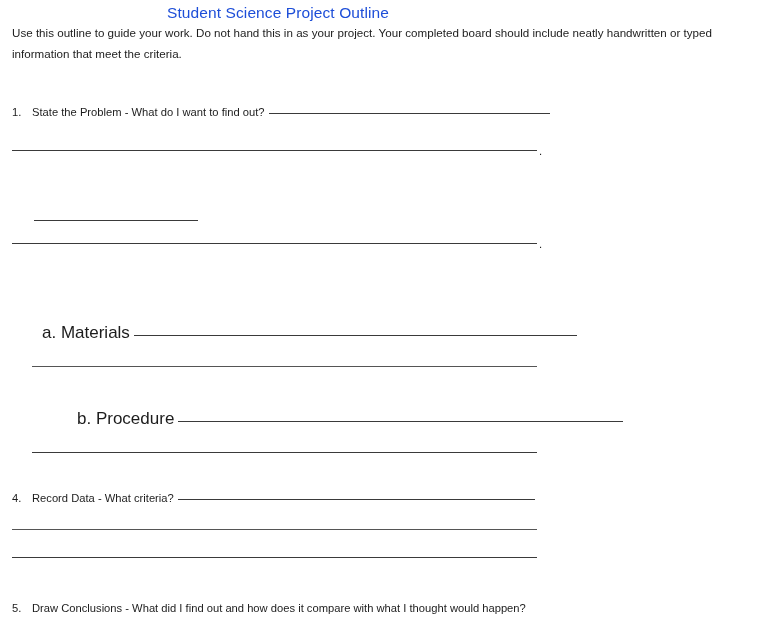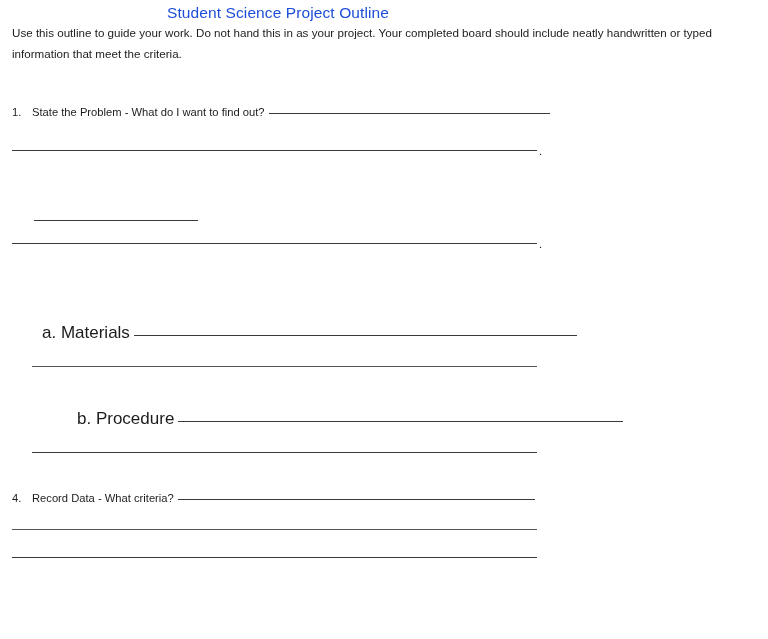--- a/index.html
+++ b/index.html
@@ -133,14 +133,17 @@
     <span>b. Procedure</span><span class="inline-rule" style="width:445px; margin-left:4px;"></span>
   </div>
   <div class="rule" style="left:32px; top:452px; width:505px;"></div>
 
   <div class="item" style="top:490px;">
     <span class="item-num">4.</span><span class="item-text">Record Data - What criteria?</span><span class="inline-rule" style="width:357px; margin-left:4px;"></span>
   </div>
   <div class="rule thin" style="left:12px; top:529px; width:525px;"></div>
   <div class="rule" style="left:12px; top:557px; width:525px;"></div>
 
+  <div class="item" style="top:600px;">
+    <span class="item-num">5.</span><span class="item-text">Draw Conclusions - What did I find out and how does it compare with what I thought would happen?</span>
+  </div>
 
 </div>
 
 </body></html>

